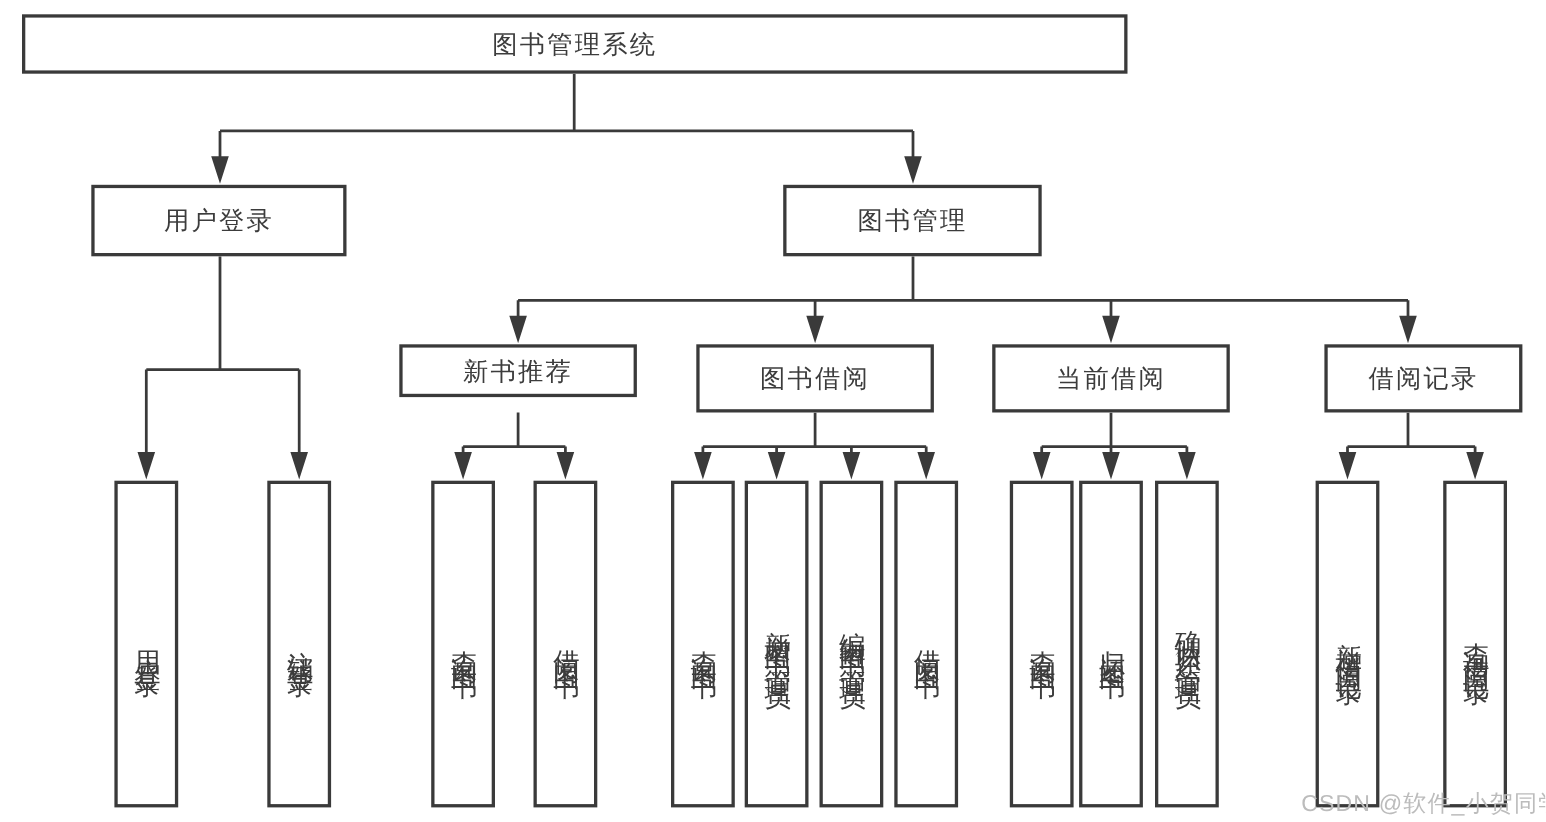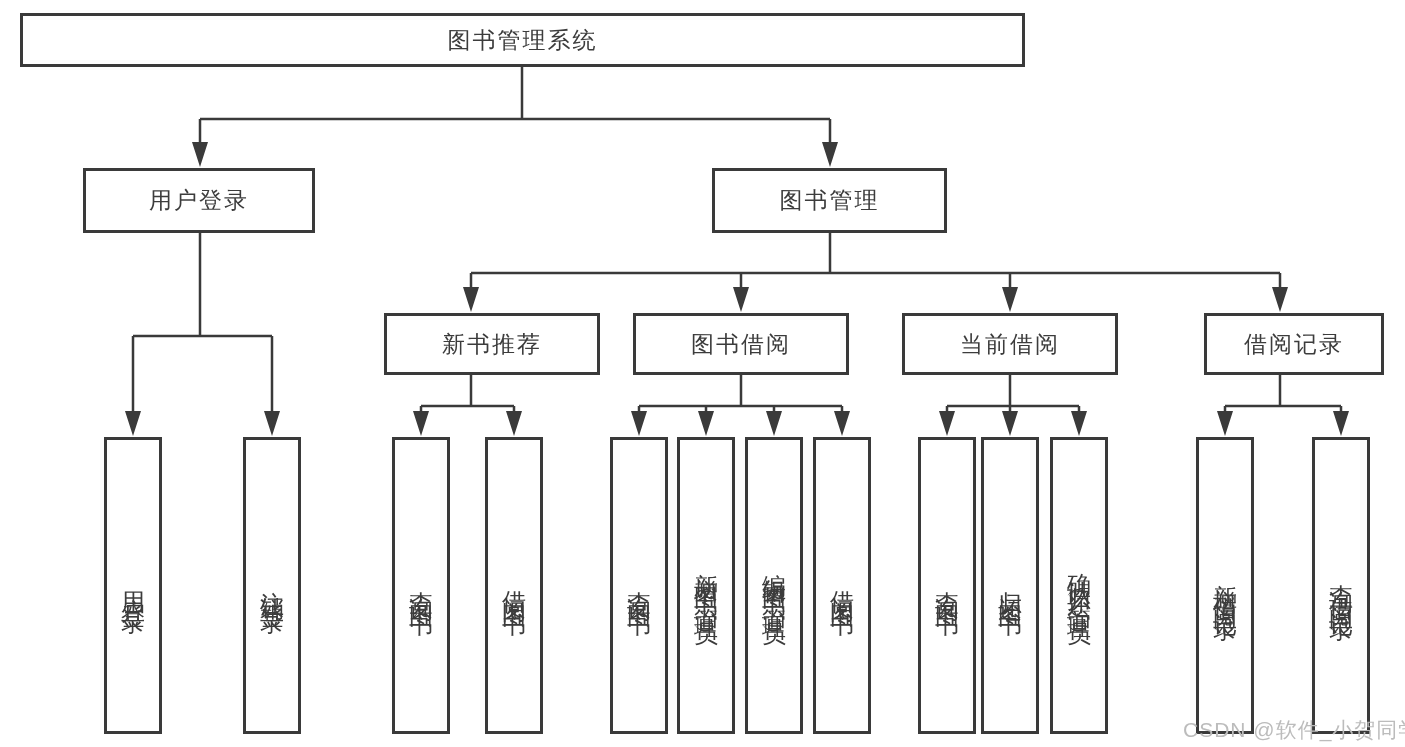--- a/index.html
+++ b/index.html
@@ -73,21 +73,21 @@
     <span>图书管理系统</span>
   </div>
 
   <div class="hbox" style="left:83px; top:168px; width:232px; height:65px;">
     <span>用户登录</span>
   </div>
   <div class="hbox" style="left:712px; top:168px; width:235px; height:65px;">
     <span>图书管理</span>
   </div>
 
-  <div class="hbox" style="left:363px; top:313px; width:216px; height:62px;margin-left:21px;">
+  <div class="hbox" style="left:363px; top:313px; width:216px; height:48px;">
     <span>新书推荐</span>
   </div>
   <div class="hbox" style="left:633px; top:313px; width:216px; height:62px;align-items:center;">
     <span>图书借阅</span>
   </div>
   <div class="hbox" style="left:902px; top:313px; width:216px; height:62px;justify-content:center;">
     <span>当前借阅</span>
   </div>
   <div class="hbox" style="left:1204px; top:313px; width:180px; height:62px;">
     <span>借阅记录</span>

